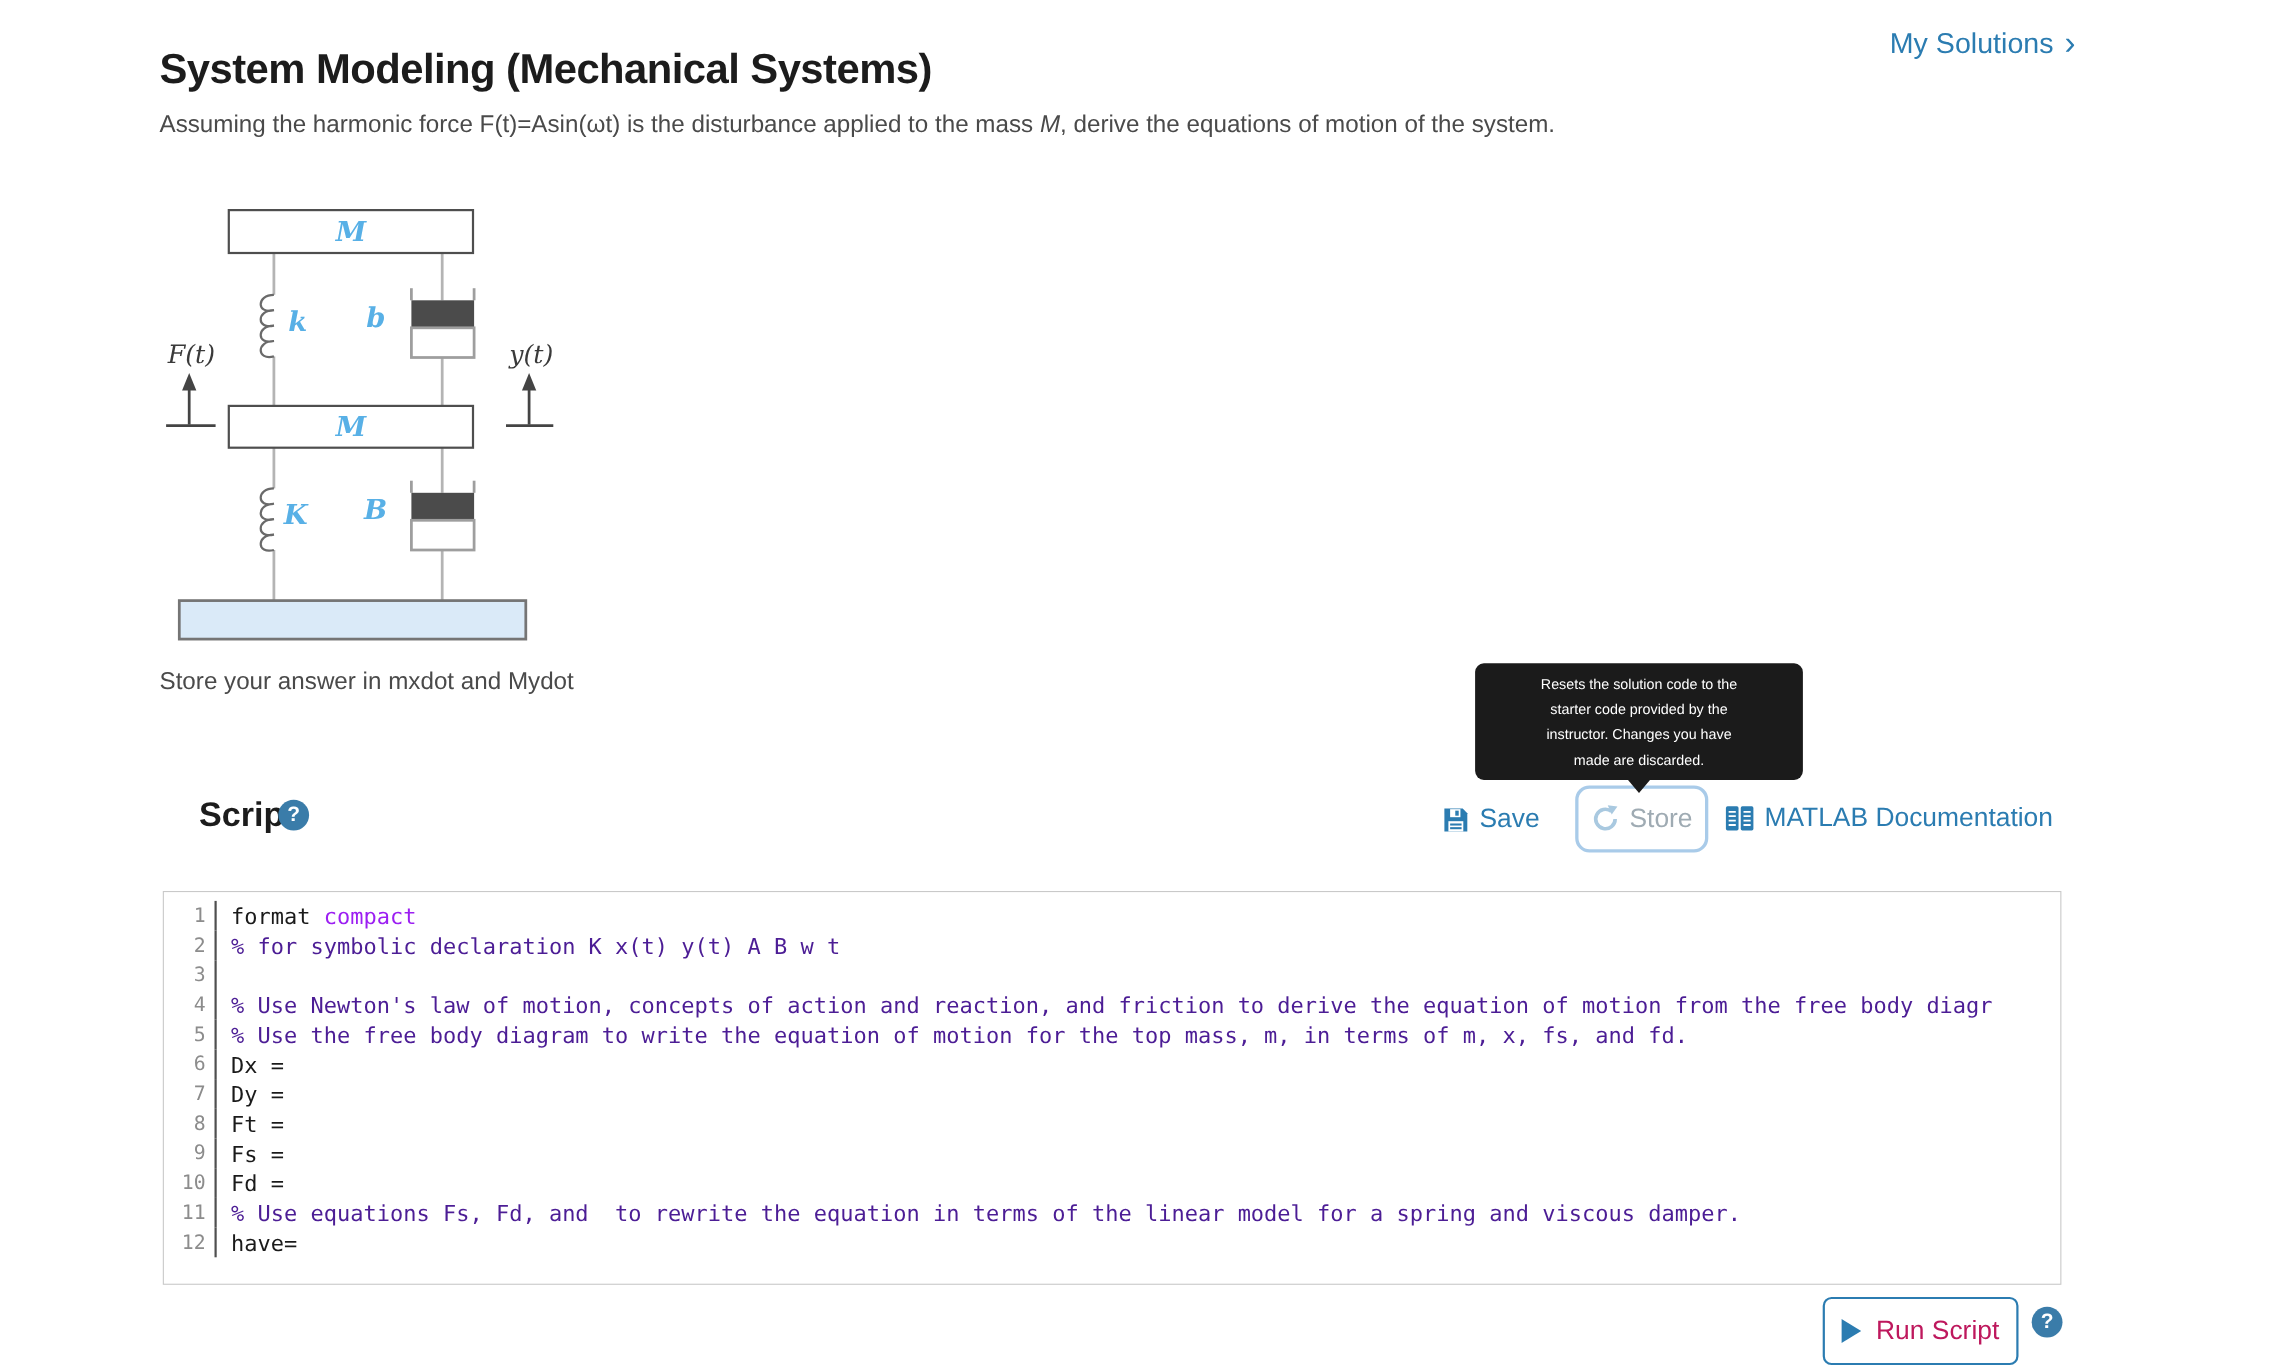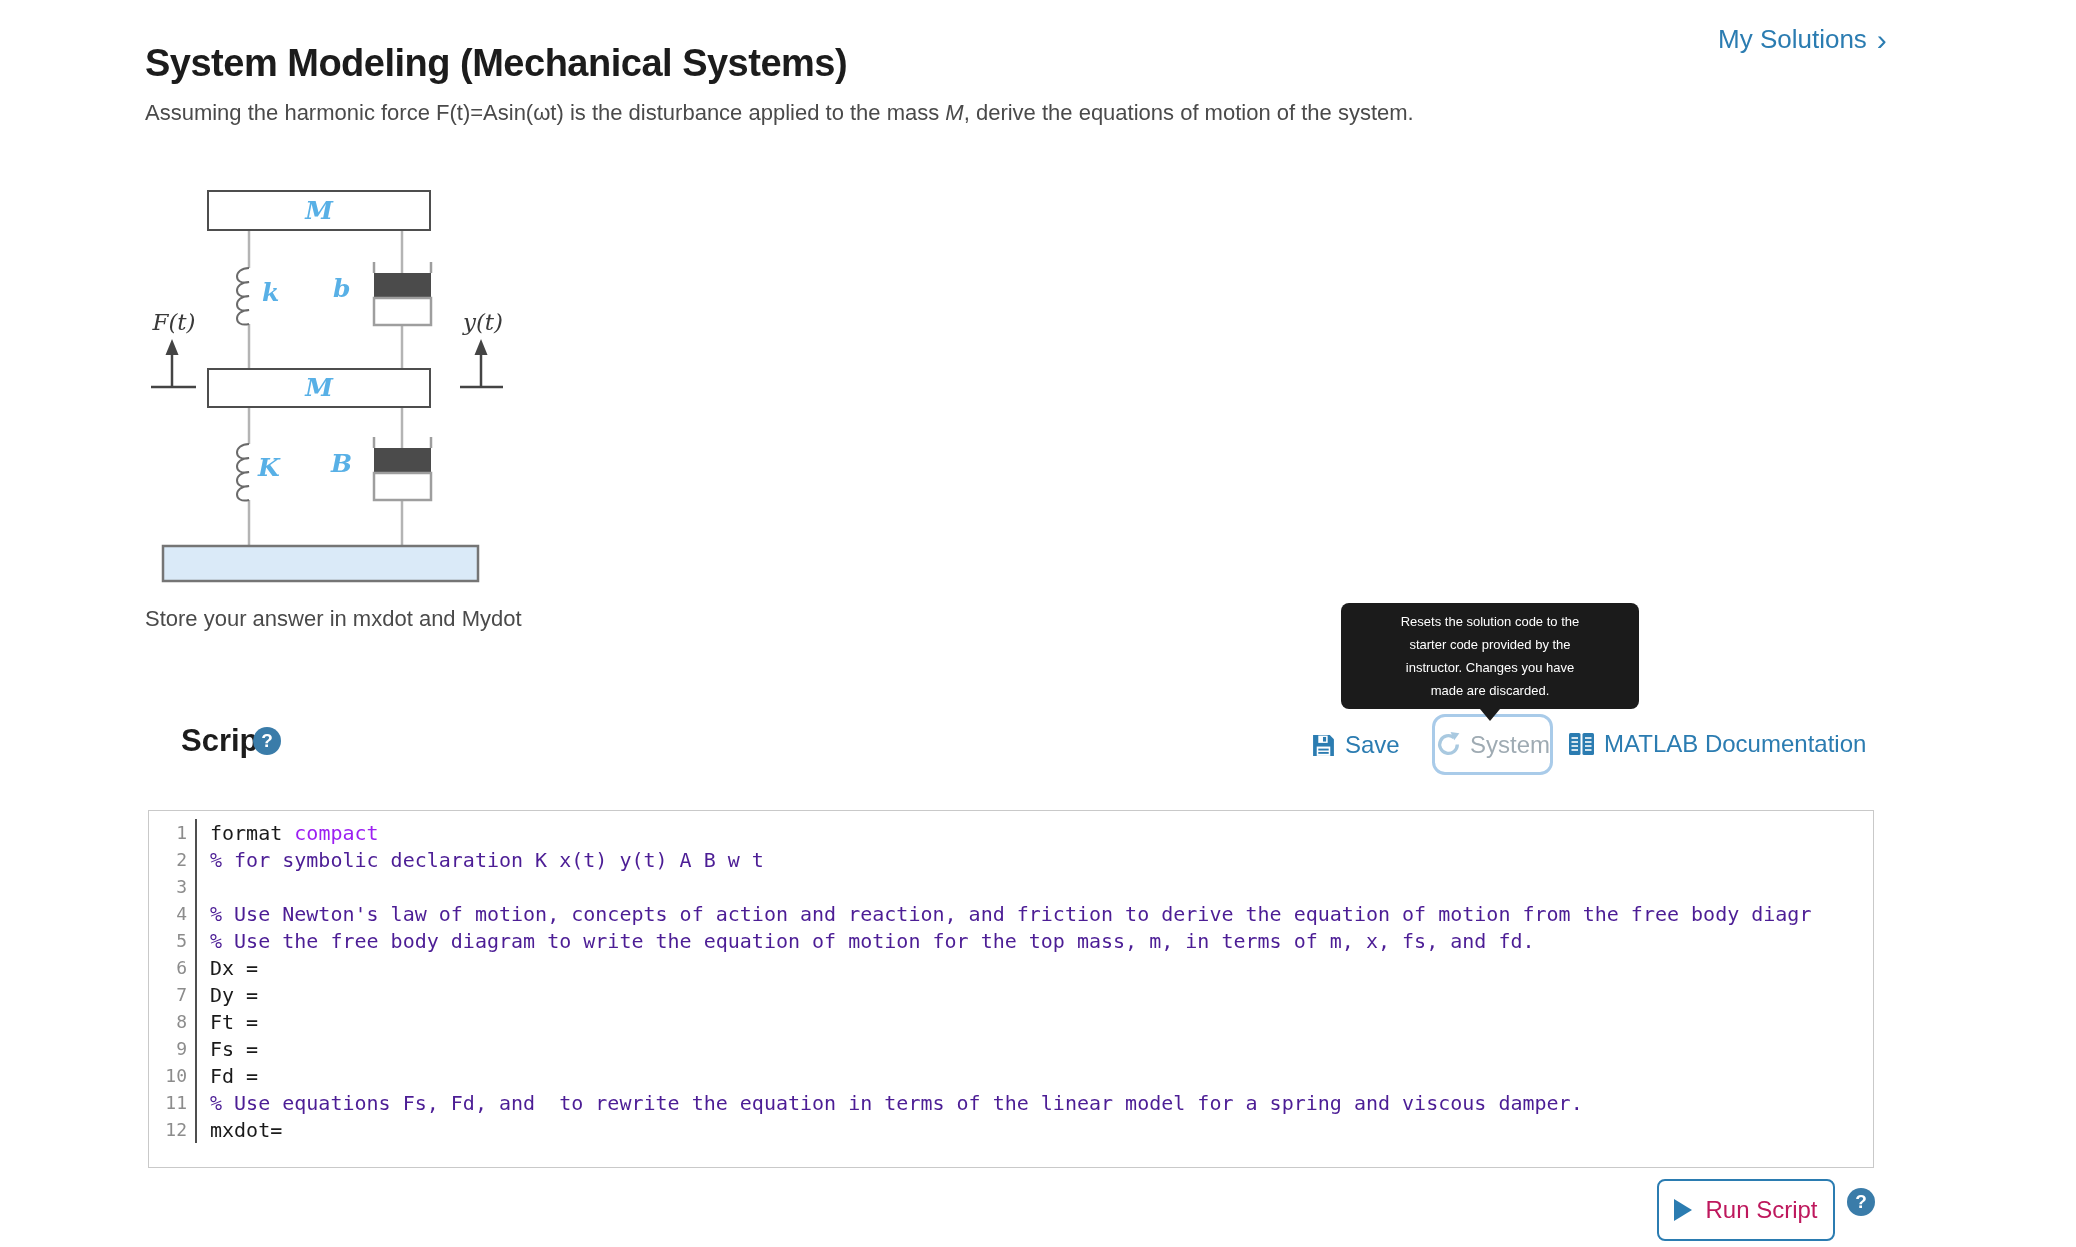--- a/index.html
+++ b/index.html
@@ -146,21 +146,21 @@
     <rect x="7" y="18.2" width="10" height="1.8" fill="#2b7cb1"></rect>
   </svg>
   <span>Save</span>
 </div>
 
 <div class="abs reset-ring">
   <svg width="27" height="27" viewBox="0 0 26 26">
     <path d="M21.5 13 a8.5 8.5 0 1 1 -3.2 -6.6" fill="none" stroke="#a9c9e0" stroke-width="3.2"></path>
     <polygon points="15,1 23.5,2.2 18.5,9" fill="#a9c9e0"></polygon>
   </svg>
-  <span class="reset-label">System</span>
+  <span class="reset-label">Store</span>
 </div>
 
 <div class="abs toolbar-item docs-link">
   <svg width="27" height="24" viewBox="0 0 27 24">
     <rect x="1" y="1" width="11.5" height="22" rx="1.5" fill="#2b7cb1"></rect>
     <rect x="14.5" y="1" width="11.5" height="22" rx="1.5" fill="#2b7cb1"></rect>
     <g stroke="#ffffff" stroke-width="1.6">
       <line x1="3.5" y1="6" x2="10" y2="6"></line>
         <line x1="3.5" y1="10" x2="10" y2="10"></line>
       <line x1="3.5" y1="14" x2="10" y2="14"></line>
@@ -221,21 +221,21 @@
     <div class="code-row">
       <div class="gutter">10</div>
       <div class="code-line"><span class="code-plain">Fd =</span></div>
     </div>
     <div class="code-row">
       <div class="gutter">11</div>
       <div class="code-line"><span class="code-comment">% Use equations Fs, Fd, and  to rewrite the equation in terms of the linear model for a spring and viscous damper.</span></div>
     </div>
     <div class="code-row">
       <div class="gutter">12</div>
-      <div class="code-line"><span class="code-plain">mxdot=</span></div>
+      <div class="code-line"><span class="code-plain">have=</span></div>
     </div>
   </div>
 
 <div class="abs run-btn">
   <svg width="18" height="22" viewBox="0 0 18 22">
     <polygon points="0,0 18,11 0,22" fill="#2b7cb1"></polygon>
   </svg>
   <span>Run Script</span>
 </div>
 <div class="abs help-badge run-help">?</div>

